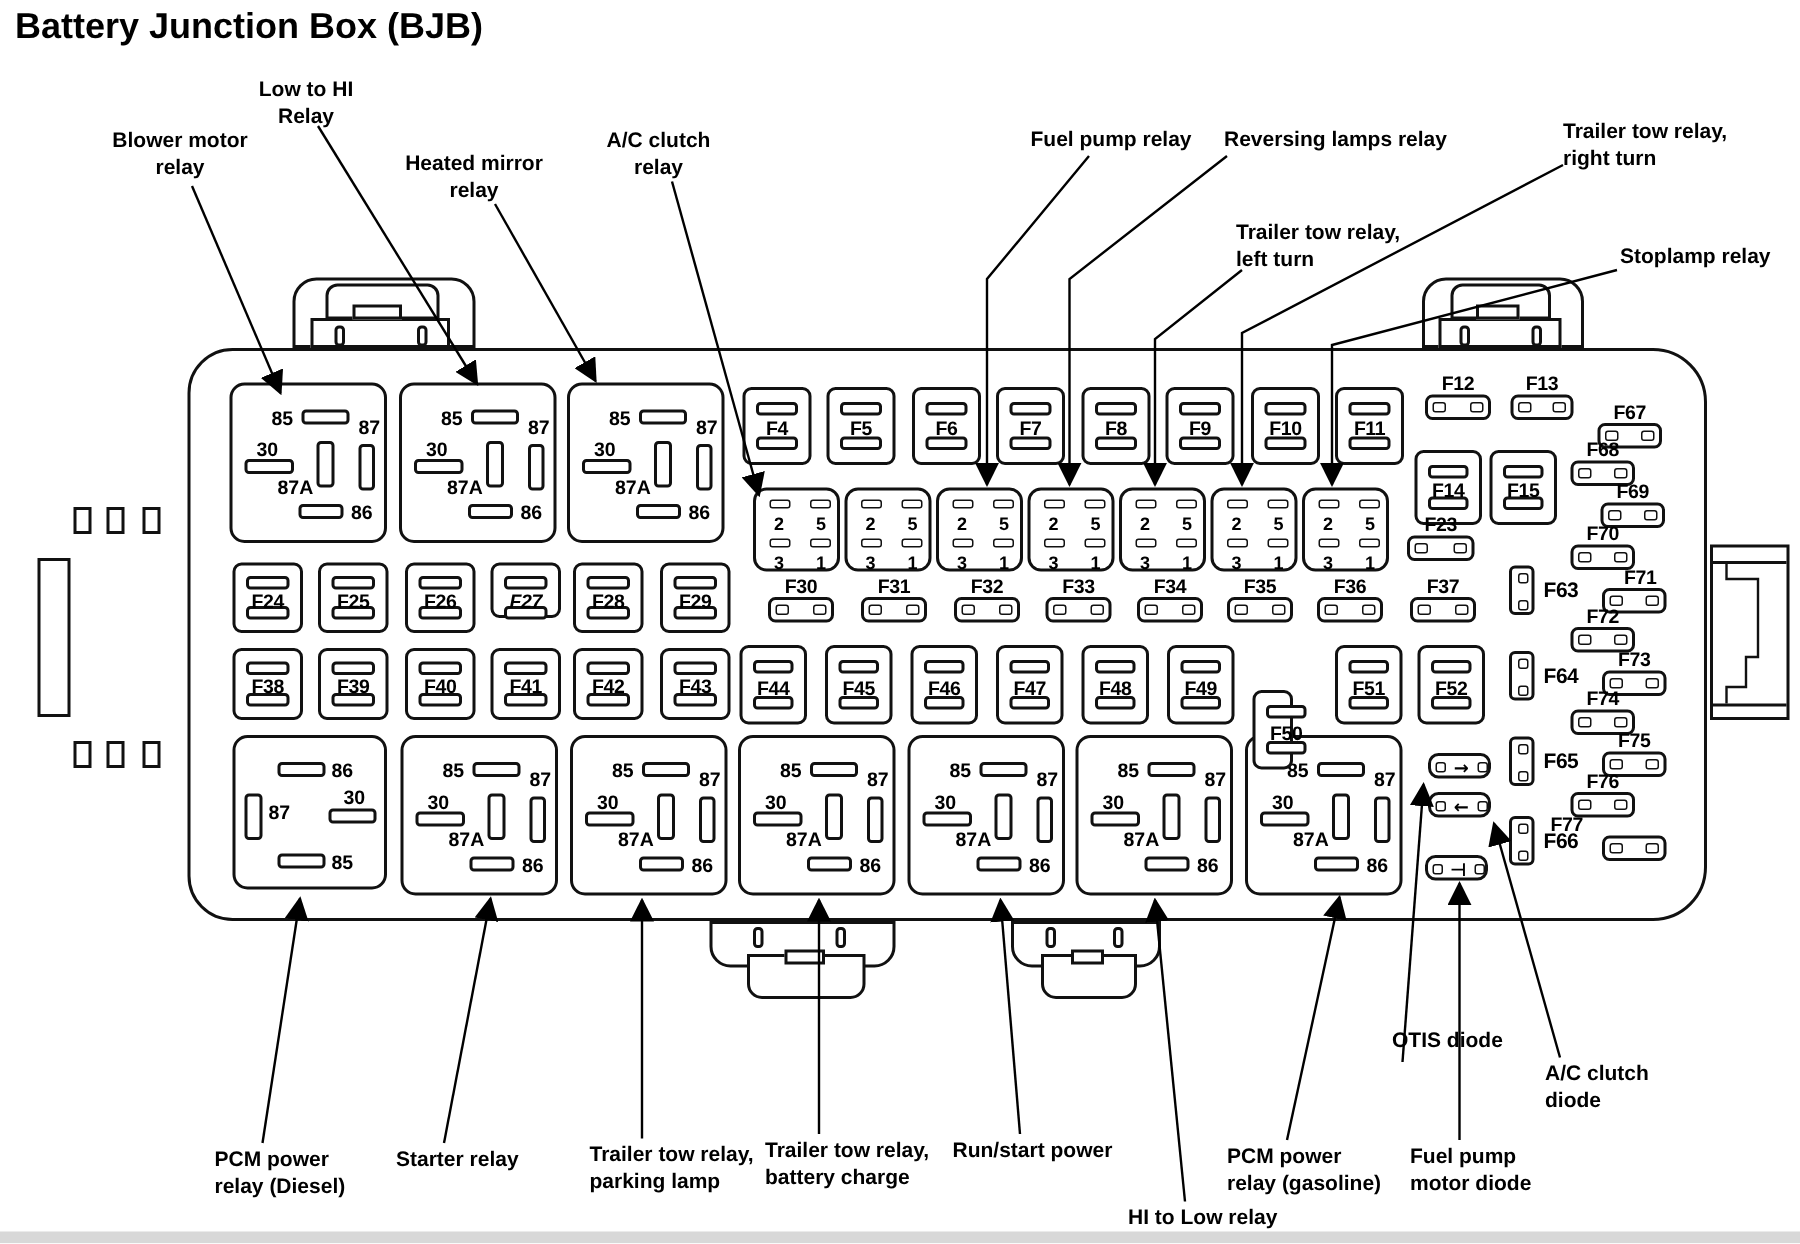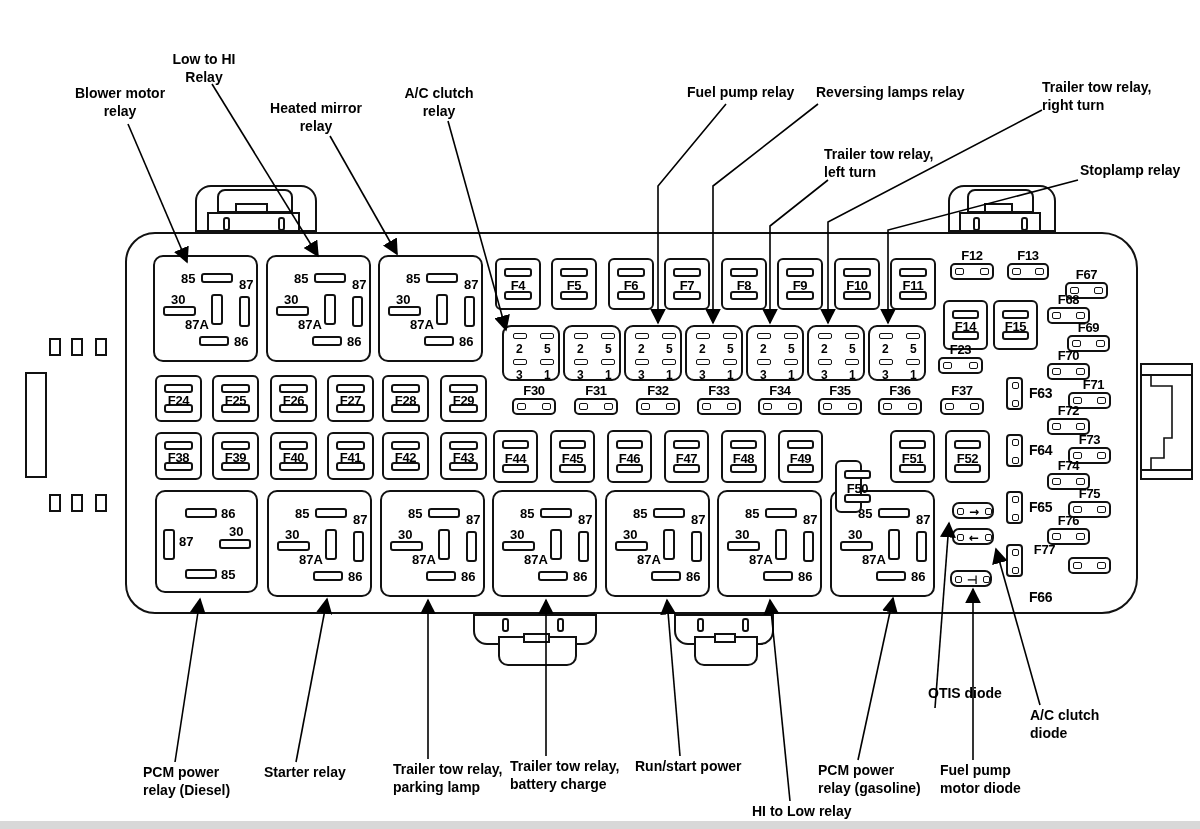--- a/index.html
+++ b/index.html
@@ -13,20 +13,21 @@
   .pin{position:absolute;font-weight:700;font-size:13px;line-height:1;}
   .flabel{position:absolute;font-weight:700;font-size:13px;line-height:1;text-align:center;letter-spacing:-0.3px;}
   .callout{position:absolute;font-weight:700;font-size:14px;line-height:1.25;white-space:pre-line;z-index:70;}
   #overlay{position:absolute;left:0;top:0;z-index:60;pointer-events:none;}
   .graybar{position:absolute;left:0;top:821px;width:1200px;height:8px;background:#d8d8d8;}
 </style>
 </head>
 <body>
 
 <div id="stage">
+  <div class="title">Battery Junction Box (BJB)</div>
   <svg id="overlay" width="1200" height="829">
     <defs>
       <marker id="arr" viewBox="0 0 10 10" refX="9" refY="5" markerWidth="10" markerHeight="10" orient="auto">
         <path d="M0,0 L10,5 L0,10 z" fill="#000"></path>
       </marker>
     </defs>
   <polyline points="128,124 187,262" fill="none" stroke="#000" stroke-width="1.6" marker-end="url(#arr)"></polyline>
       <polyline points="212,84 318,256" fill="none" stroke="#000" stroke-width="1.6" marker-end="url(#arr)"></polyline>
       <polyline points="330,136 397,254" fill="none" stroke="#000" stroke-width="1.6" marker-end="url(#arr)"></polyline>
       <polyline points="448,121 506,330" fill="none" stroke="#000" stroke-width="1.6" marker-end="url(#arr)"></polyline>
@@ -343,21 +344,21 @@
     <div class="comp" style="left: 212px; top: 375px; width: 47px; height: 47px; border-radius: 6px;">
       <div class="slot" style="left: 7px; top: 7px; width: 29px; height: 9px;"></div>
       <div class="slot" style="left: 7px; top: 27px; width: 29px; height: 9px;"></div>
       <div class="flabel" style="left: 0px; top: 17px; width: 43px;">F25</div>
     </div>
     <div class="comp" style="left: 270px; top: 375px; width: 47px; height: 47px; border-radius: 6px;">
       <div class="slot" style="left: 7px; top: 7px; width: 29px; height: 9px;"></div>
       <div class="slot" style="left: 7px; top: 27px; width: 29px; height: 9px;"></div>
       <div class="flabel" style="left: 0px; top: 17px; width: 43px;">F26</div>
     </div>
-    <div class="comp" style="left: 327px; top: 375px; width: 47px; height: 47px; border-radius: 6px;">
+    <div class="comp" style="left: 327px; top: 375px; width: 47px; height: 37px; border-radius: 6px; font-style: italic;">
       <div class="slot" style="left: 7px; top: 7px; width: 29px; height: 9px;"></div>
       <div class="slot" style="left: 7px; top: 27px; width: 29px; height: 9px;"></div>
       <div class="flabel" style="left: 0px; top: 17px; width: 43px;">F27</div>
     </div>
     <div class="comp" style="left: 382px; top: 375px; width: 47px; height: 47px; border-radius: 6px;">
       <div class="slot" style="left: 7px; top: 7px; width: 29px; height: 9px;"></div>
       <div class="slot" style="left: 7px; top: 27px; width: 29px; height: 9px;"></div>
       <div class="flabel" style="left: 0px; top: 17px; width: 43px;">F28</div>
     </div>
     <div class="comp" style="left: 440px; top: 375px; width: 47px; height: 47px; border-radius: 6px;">
@@ -492,21 +493,21 @@
     <div class="flabel" style="left: 1029px; top: 443px; font-size: 14px; text-align: left;">F64</div>
     <div class="comp" style="left: 1006px; top: 491px; width: 17px; height: 33px; border-radius: 4px;">
       <div class="notch" style="left: 4px; top: 3px; width: 7px; height: 7px;"></div>
       <div class="notch" style="left: 4px; top: 21px; width: 7px; height: 7px;"></div>
     </div>
     <div class="flabel" style="left: 1029px; top: 500px; font-size: 14px; text-align: left;">F65</div>
     <div class="comp" style="left: 1006px; top: 544px; width: 17px; height: 33px; border-radius: 4px;">
       <div class="notch" style="left: 4px; top: 3px; width: 7px; height: 7px;"></div>
       <div class="notch" style="left: 4px; top: 21px; width: 7px; height: 7px;"></div>
     </div>
-    <div class="flabel" style="left: 1029px; top: 553px; font-size: 14px; text-align: right; margin-top: 37px;">F66</div>
+    <div class="flabel" style="left: 1029px; top: 553px; font-size: 14px; text-align: right;">F66</div>
     <div class="comp" style="left: 1065px; top: 282px; width: 43px; height: 17px; border-radius: 5px;">
       <div class="notch" style="left: 3px; top: 3px; width: 9px; height: 7px;"></div>
       <div class="notch" style="left: 27px; top: 3px; width: 9px; height: 7px;"></div>
     </div>
     <div class="flabel" style="left: 1057px; top: 268px; width: 59px;">F67</div>
     <div class="comp" style="left: 1047px; top: 307px; width: 43px; height: 17px; border-radius: 5px;">
       <div class="notch" style="left: 3px; top: 3px; width: 9px; height: 7px;"></div>
       <div class="notch" style="left: 27px; top: 3px; width: 9px; height: 7px;"></div>
     </div>
     <div class="flabel" style="left: 1039px; top: 293px; width: 59px;">F68</div>

